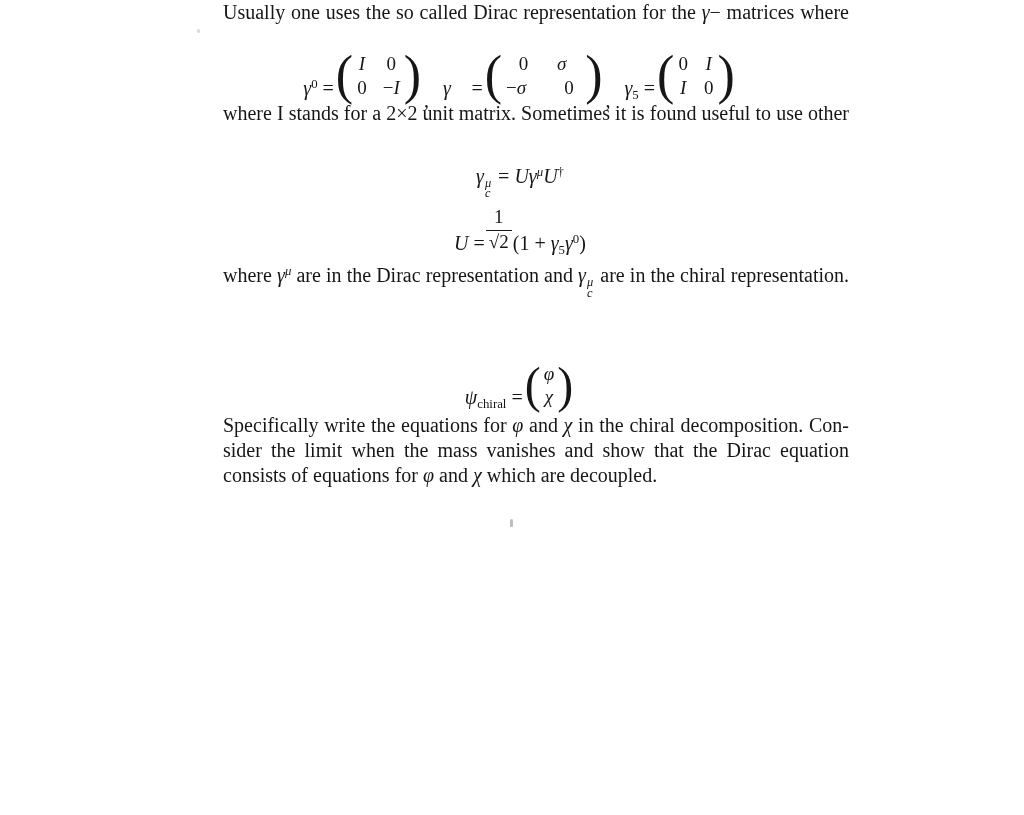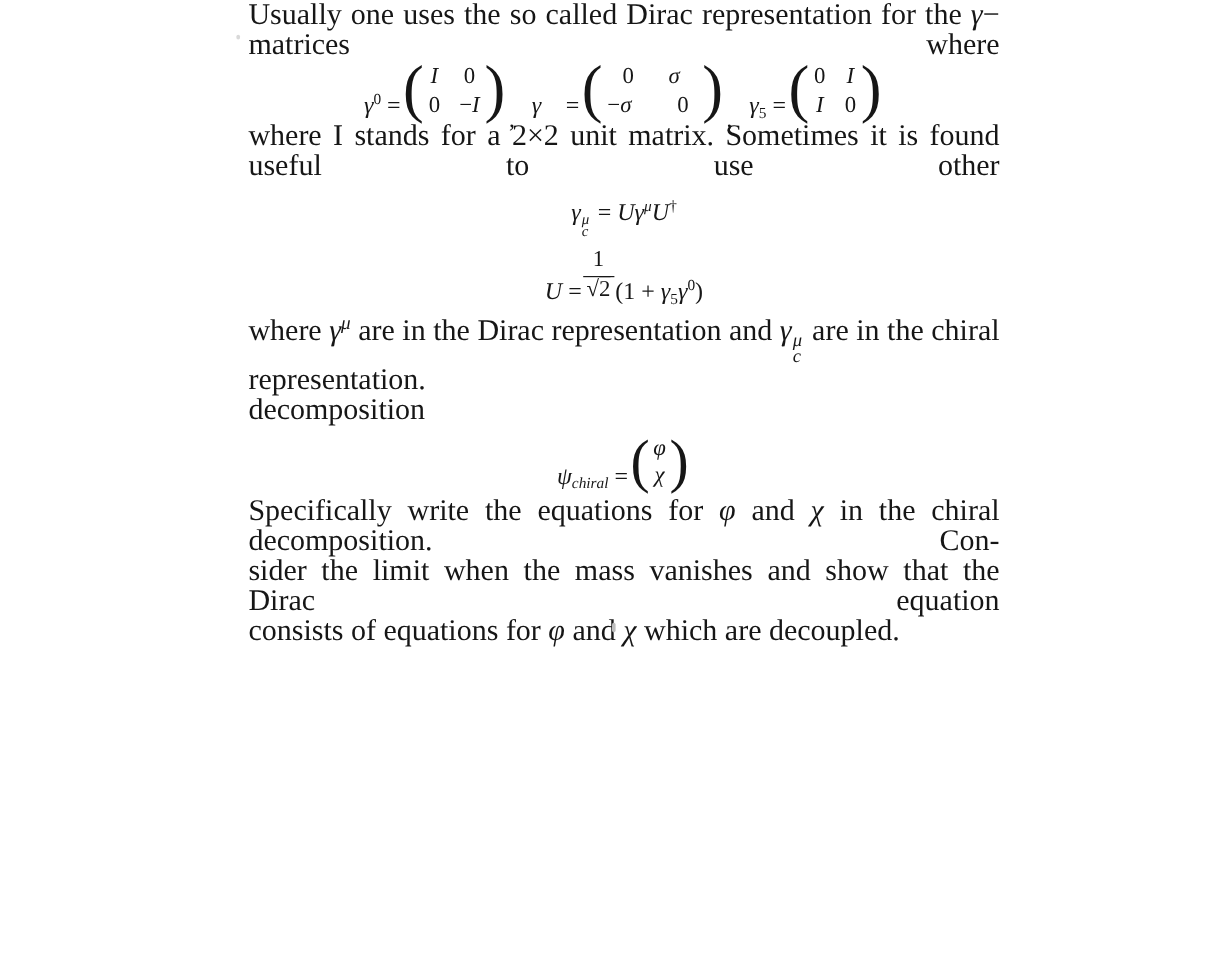--- a/index.html
+++ b/index.html
@@ -3,34 +3,34 @@
 <meta charset="utf-8">
 <style>
   html,body{margin:0;padding:0;}
   body{
     width:1024px;height:815px;position:relative;
     background:#ffffff;color:#161616;
     font-family:"Liberation Serif","DejaVu Serif",serif;
     overflow:hidden;
   }
   .content{position:absolute;left:207px;top:0;width:626px;height:815px;}
-  .para{position:absolute;left:0;width:626px;font-size:25px;line-height:25px;}
+  .para{position:absolute;left:16px;width:626px;font-size:20px;line-height:25px;}
   .tline{width:100%;text-align:left;white-space:normal;}
   .jl{text-align:justify;text-align-last:justify;}
   .eqrow{
     position:absolute;left:0;width:626px;
     display:flex;justify-content:center;align-items:flex-end;
     font-size:20px;line-height:1;
   }
   .eqpart{white-space:nowrap;display:inline-block;}
   .seg-i{font-style:italic;}
   .seg-sup{font-size:64%;position:relative;top:-0.55em;}
   .seg-supi{font-size:64%;position:relative;top:-0.55em;font-style:italic;}
   .seg-sub{font-size:64%;position:relative;top:0.28em;}
-  .seg-subi{font-size:64%;position:relative;top:0.28em;font-style:italic;}
+  .seg-subi{font-size:64%;position:relative;top:0.28em;}
   .seg-ov{text-decoration:overline;}
   .mstack{
     display:inline-flex;flex-direction:column;align-items:flex-start;
     font-size:62%;line-height:0.85;font-style:italic;
     vertical-align:-0.35em;margin:0 2px 0 1px;
   }
   .matrix{display:inline-flex;align-items:center;margin:0 2px;}
   .paren{
     font-size:52px;line-height:46px;font-weight:400;
     transform:scaleY(1.04);display:inline-block;
@@ -122,21 +122,20 @@
       <span class="fden"><span>√</span><span class="seg-ov">2</span></span>
     </span>
     <span class="eqpart"><span>(1 + </span><span class="seg-i">γ</span><span class="seg-sub">5</span><span class="seg-i">γ</span><span class="seg-sup">0</span><span>)</span></span>
   </div>
 
   <div class="para" style="top:263px">
     <div class="tline jl"><span>where </span><span class="seg-i">γ</span><span class="seg-supi">μ</span><span> are in the Dirac representation and </span><span class="seg-i">γ</span><span class="mstack">
           <span>μ</span>
           <span>c</span>
         </span><span> are in the chiral representation.</span></div>
-    <div class="tline"><span>decomposition</span></div>
   </div>
 
   <div class="eqrow" style="top:359px;height:48px">
     <span class="eqpart"><span class="seg-i">ψ</span><span class="seg-subi">chiral</span><span> = </span></span>
     <span class="matrix">
       <span class="paren" style="font-size:48px;line-height:44px">(</span>
       <span class="vgrid">
         <span class="mcell"><span class="seg-i">φ</span></span>
         <span class="mcell"><span class="seg-i">χ</span></span>
       </span>

